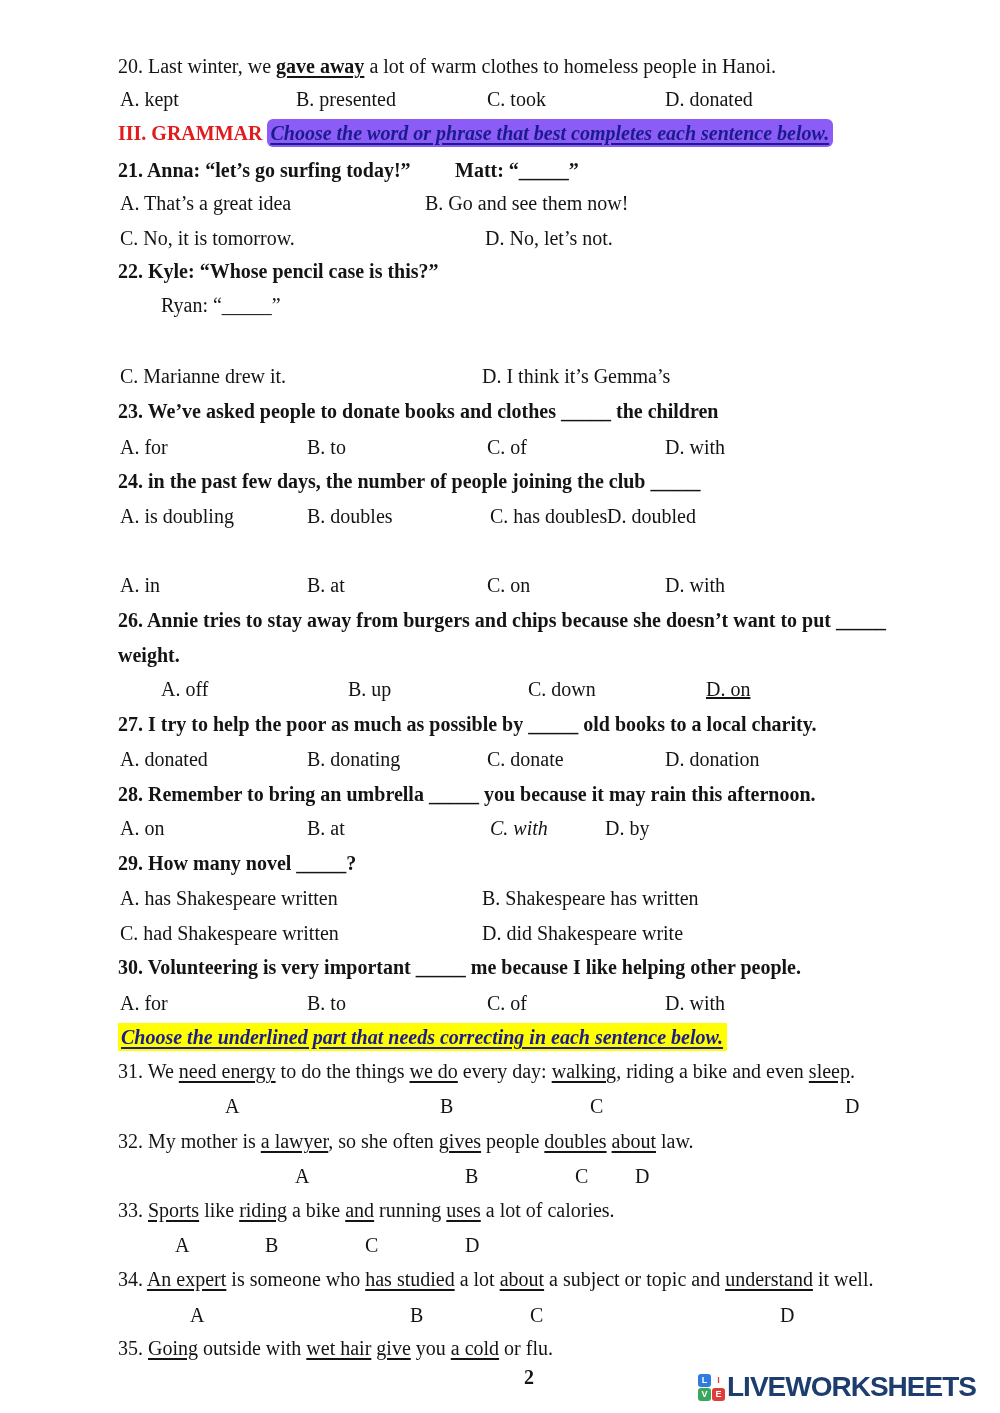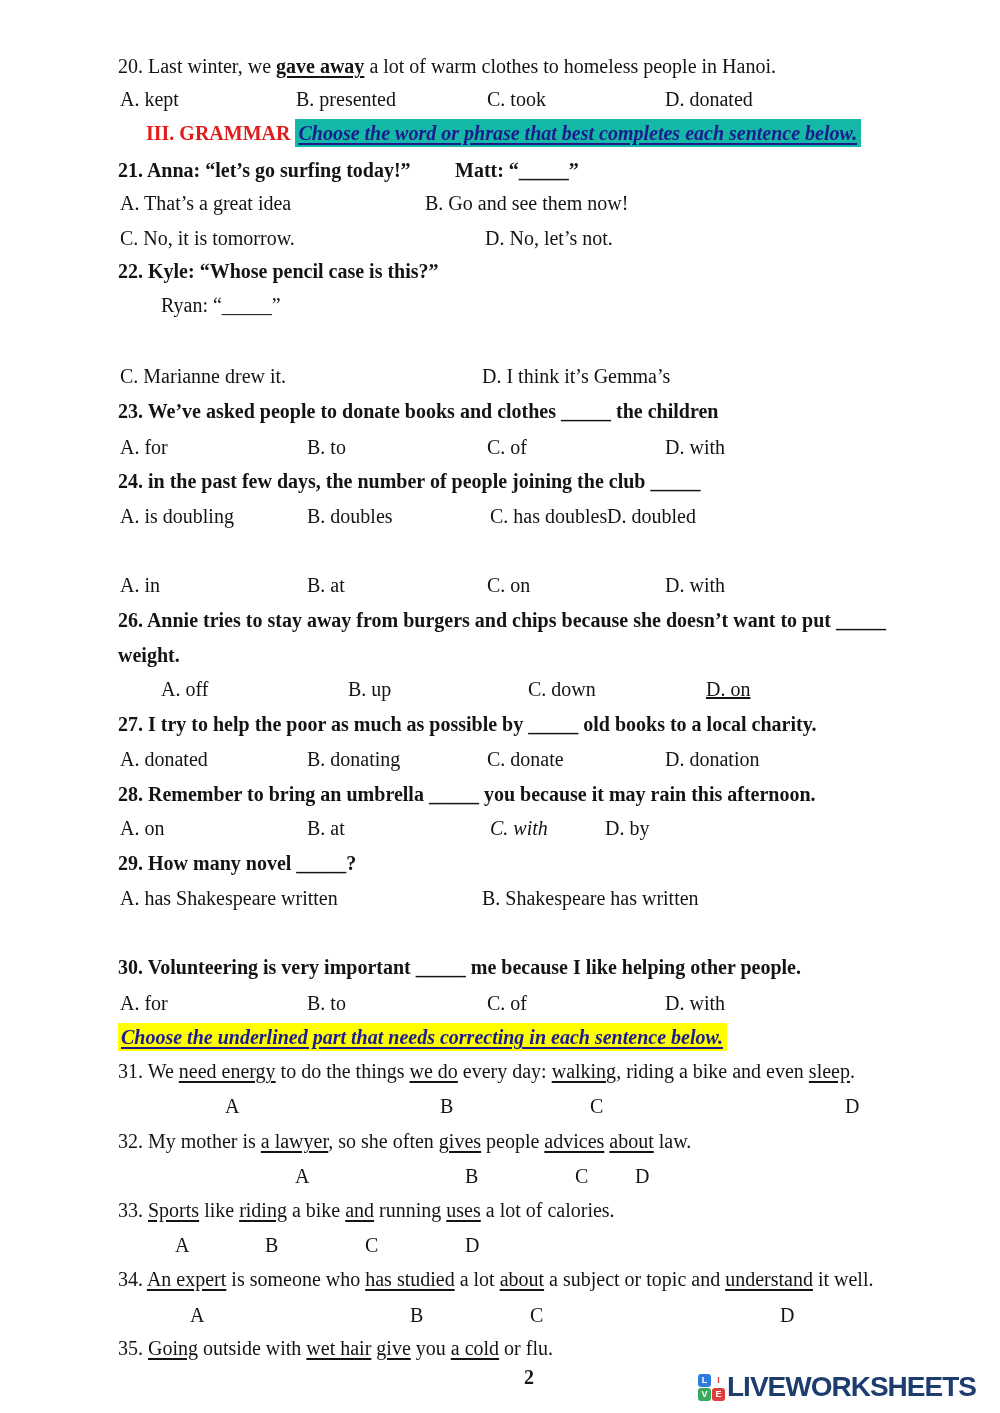--- a/index.html
+++ b/index.html
@@ -53,21 +53,21 @@
       </div>
     <div class="logo-text" style="color: rgb(29, 61, 111);">LIVEWORKSHEETS</div>
   </div>
 <div class="line" style="top: 49px;"><span>20. Last winter, we </span><span class="b u">gave away</span><span> a lot of warm clothes to homeless people in Hanoi.</span></div>
     <div class="line" style="top: 82px;">
       <span class="col" style="left: 2px;">A. kept</span>
       <span class="col" style="left: 178px;">B. presented</span>
       <span class="col" style="left: 369px;">C. took</span>
       <span class="col" style="left: 547px;">D. donated</span>
     </div>
-    <div class="line" style="top: 116px;"><span class="b" style="color: rgb(224, 28, 28); margin-left: 28px;">III. GRAMMAR </span><span class="b i u hl" style="background: #14b8a6; color: rgb(27, 27, 142);">Choose the word or phrase that best completes each sentence below.</span></div>
+    <div class="line" style="top: 116px;"><span class="b" style="color: rgb(224, 28, 28);">III. GRAMMAR </span><span class="b i u hl" style="background: #8b5cf6; color: rgb(27, 27, 142); border-radius: 6px;">Choose the word or phrase that best completes each sentence below.</span></div>
     <div class="line" style="top: 153px;">
       <span class="col b" style="left: 0px;">21. Anna: “let’s go surfing today!”</span>
       <span class="col b" style="left: 337px;">Matt: “_____”</span>
     </div>
     <div class="line" style="top: 186px;">
       <span class="col" style="left: 2px;">A. That’s a great idea</span>
       <span class="col" style="left: 307px;">B. Go and see them now!</span>
     </div>
     <div class="line" style="top: 221px;">
       <span class="col" style="left: 2px;">C. No, it is tomorrow.</span>
@@ -121,36 +121,40 @@
       <span class="col" style="left: 2px;">A. on</span>
       <span class="col" style="left: 189px;">B. at</span>
       <span class="col" style="left: 372px; font-style: italic;">C. with</span>
       <span class="col" style="left: 487px;">D. by</span>
     </div>
     <div class="line" style="top: 846px;"><span class="b">29. How many novel _____?</span></div>
     <div class="line" style="top: 881px;">
       <span class="col" style="left: 2px;">A. has Shakespeare written</span>
       <span class="col" style="left: 364px;">B. Shakespeare has written</span>
     </div>
+    <div class="line" style="top: 916px;">
+      <span class="col" style="left: 2px;">C. had Shakespeare written</span>
+      <span class="col" style="left: 364px;">D. did Shakespeare write</span>
+    </div>
     <div class="line" style="top: 950px;"><span class="b">30. Volunteering is very important _____ me because I like helping other people.</span></div>
     <div class="line" style="top: 986px;">
       <span class="col" style="left: 2px;">A. for</span>
       <span class="col" style="left: 189px;">B. to</span>
       <span class="col" style="left: 369px;">C. of</span>
       <span class="col" style="left: 547px;">D. with</span>
     </div>
     <div class="line" style="top: 1020px;"><span class="b i u hl" style="background: rgb(255, 255, 0); color: rgb(27, 27, 142);">Choose the underlined part that needs correcting in each sentence below.</span></div>
     <div class="line" style="top: 1054px;"><span>31. We </span><span class="u">need energy</span><span> to do the things </span><span class="u">we do</span><span> every day: </span><span class="u">walking</span><span>, riding a bike and even </span><span class="u">sleep</span><span>.</span></div>
     <div class="line" style="top: 1089px;">
       <span class="col" style="left: 107px;">A</span>
       <span class="col" style="left: 322px;">B</span>
       <span class="col" style="left: 472px;">C</span>
       <span class="col" style="left: 727px;">D</span>
     </div>
-    <div class="line" style="top: 1124px;"><span>32. My mother is </span><span class="u">a lawyer</span><span>, so she often </span><span class="u">gives</span><span> people </span><span class="u">advices</span><span> </span><span class="u">about</span><span> law.</span></div>
+    <div class="line" style="top: 1124px;"><span>32. My mother is </span><span class="u">a lawyer</span><span>, so she often </span><span class="u">gives</span><span> people </span><span class="u">doubles</span><span> </span><span class="u">about</span><span> law.</span></div>
     <div class="line" style="top: 1159px;">
       <span class="col" style="left: 177px;">A</span>
       <span class="col" style="left: 347px;">B</span>
       <span class="col" style="left: 457px;">C</span>
       <span class="col" style="left: 517px;">D</span>
     </div>
     <div class="line" style="top: 1193px;"><span>33. </span><span class="u">Sports</span><span> like </span><span class="u">riding</span><span> a bike </span><span class="u">and</span><span> running </span><span class="u">uses</span><span> a lot of calories.</span></div>
     <div class="line" style="top: 1228px;">
       <span class="col" style="left: 57px;">A</span>
       <span class="col" style="left: 147px;">B</span>

